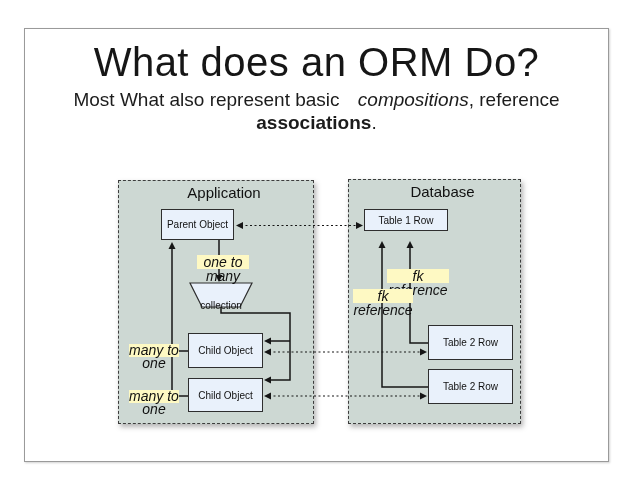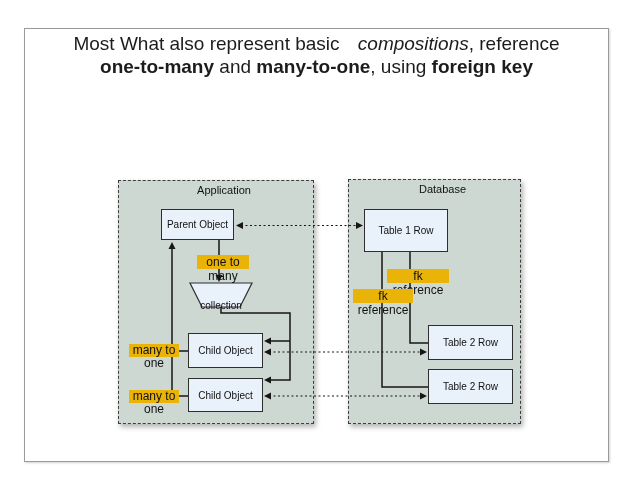--- a/index.html
+++ b/index.html
@@ -19,54 +19,55 @@
   .subtitle .b { font-weight:bold; }
   .subtitle .i { font-style:italic;margin-left:13px; }
 
   .diagram { position:absolute; left:0; top:0; width:638px; height:493px; }
 
   .panel { position:absolute; background:#cdd8d3; border:1.5px dashed #3d3d3d;
            box-shadow:2px 3px 5px rgba(40,40,40,0.35); }
   .panel-app { left:118px; top:180px; width:196px; height:244px; }
   .panel-db  { left:348px; top:179px; width:173px; height:245px; }
   .panel-label { position:absolute; top:3px; left:0; right:0; text-align:center;
-                 font-size:11px; color:#111;padding-left:16px; }
+                 font-size:15px; color:#111;padding-left:16px; }
 
   svg.lines { position:absolute; left:0; top:0; width:638px; height:493px;
               pointer-events:none; }
 
   .node { position:absolute; background:#e9f1fb; border:1px solid #2e2e2e;
           display:flex; align-items:center; justify-content:center;
           font-size:10px; color:#111; }
   .node-parent { left:161px; top:209px; width:73px; height:31px; }
-  .node-t1     { left:364px; top:209px; width:84px; height:43px; }
+  .node-t1     { left:364px; top:209px; width:84px; height:22px; }
   .node-c1     { left:188px; top:333px; width:75px; height:35px; }
   .node-c2     { left:188px; top:378px; width:75px; height:34px; }
   .node-t2a    { left:428px; top:325px; width:85px; height:35px; }
   .node-t2b    { left:428px; top:369px; width:85px; height:35px; }
 
-  .wlabel { position:absolute; background:#eab308; font-size:12px; line-height:13px;
-            color:#111; text-align:center; }
+  .wlabel { position:absolute; background:#fef9c3; font-size:14px; line-height:13px;
+            color:#111; text-align:center;font-style:italic; }
   .lbl-one-to-many { left:197px; top:255px; width:52px; height:14px; line-height:14px; }
   .lbl-many1 { left:129px; top:344px; width:50px; height:13px; }
   .lbl-many2 { left:129px; top:390px; width:50px; height:13px; }
   .lbl-fk1   { left:387px; top:269px; width:62px; height:14px; line-height:14px; }
   .lbl-fk2   { left:353px; top:289px; width:60px; height:14px; line-height:14px; }
 
   .lbl-collection { position:absolute; left:192px; top:300px; width:58px;
                     text-align:center; font-size:10px; color:#111; background:transparent; }
 </style>
 </head>
 <body>
 
 <div class="page">
   <div class="slide">
+    <div class="title">What does an ORM Do?</div>
     <div class="subtitle">
       <div><span>Most What also represent basic </span><span class="i">compositions</span><span>, reference</span></div>
-      <div><span class="b">one-to-many</span><span> and </span><span class="b">many-to-one</span><span>, using </span><span class="b">foreign key</span></div>
+      <div><span class="b">associations</span><span>.</span></div>
     </div>
   </div>
 
   <div class="diagram">
 
     <div class="panel panel-app">
       <div class="panel-label">Application</div>
     </div>
     <div class="panel panel-db">
       <div class="panel-label">Database</div>

